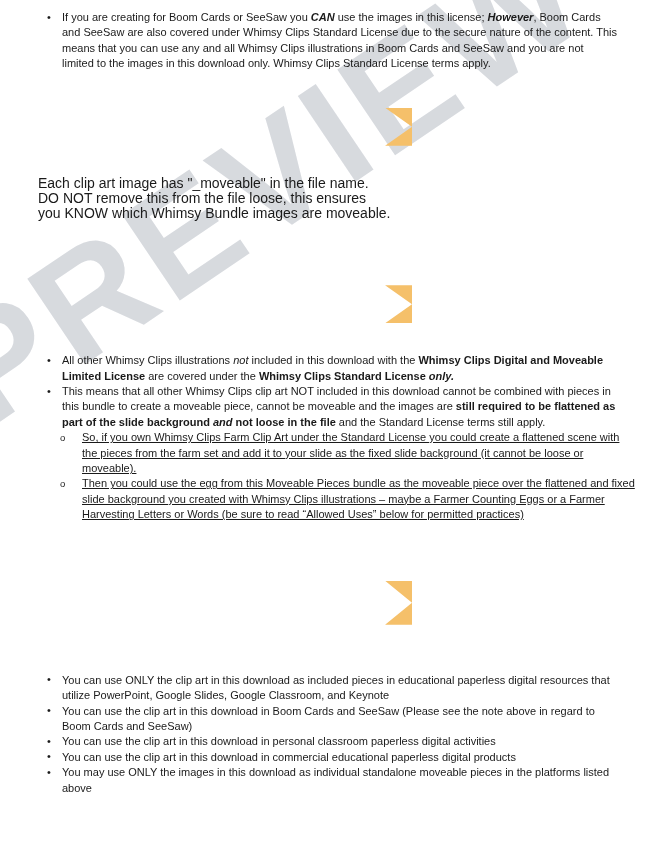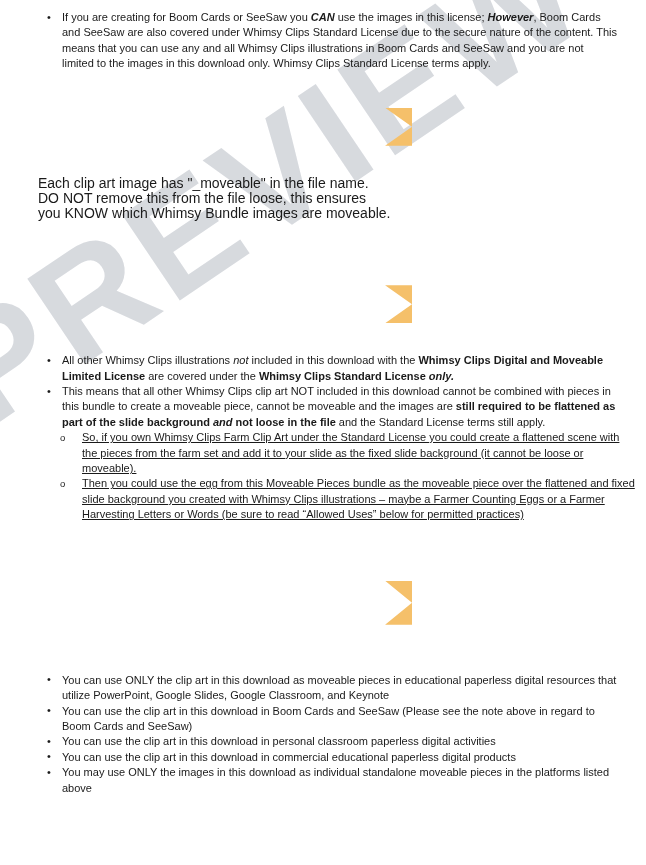--- a/index.html
+++ b/index.html
@@ -196,21 +196,21 @@
     <div class="sp-12"></div>
 
     <div class="banner banner-lg" style="background: rgb(245, 192, 106);">
       <span class="banner-title">Allowed Uses:</span>
     </div>
 
     <div class="sp-36"></div>
     <div class="sp-12"></div>
 
     <ul class="bullets">
-      <li><span><span>You can use ONLY the clip art in this download as moveable pieces in educational paperless digital resources that utilize PowerPoint, Google Slides, Google Classroom, and Keynote</span></span></li>
+      <li><span><span>You can use ONLY the clip art in this download as included pieces in educational paperless digital resources that utilize PowerPoint, Google Slides, Google Classroom, and Keynote</span></span></li>
       <li><span><span>You can use the clip art in this download in Boom Cards and SeeSaw (Please see the note above in regard to Boom Cards and SeeSaw)</span></span></li>
       <li><span><span>You can use the clip art in this download in personal classroom paperless digital activities</span></span></li>
       <li><span><span>You can use the clip art in this download in commercial educational paperless digital products</span></span></li>
       <li><span><span>You may use ONLY the images in this download as individual standalone moveable pieces in the platforms listed above</span></span></li>
     </ul>
 
   </div>
 </div>
 
 </body></html>

